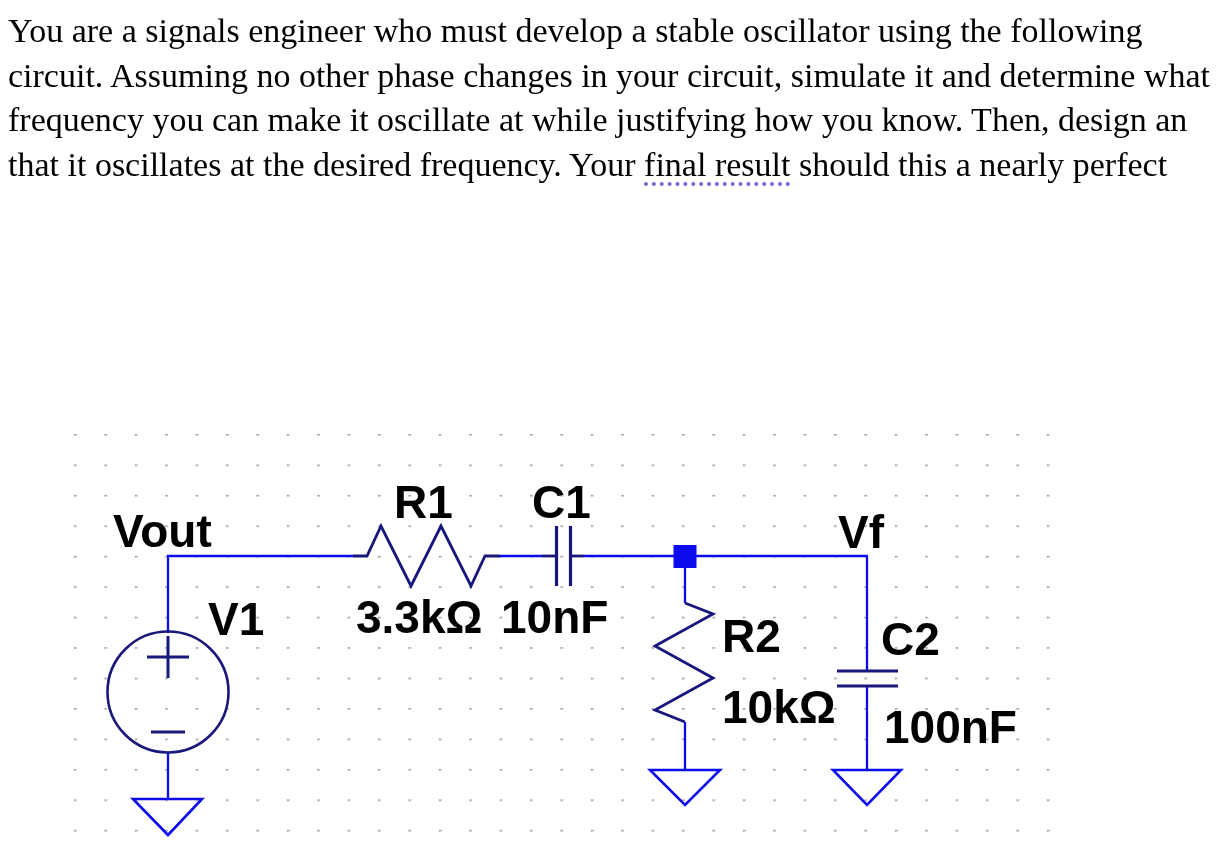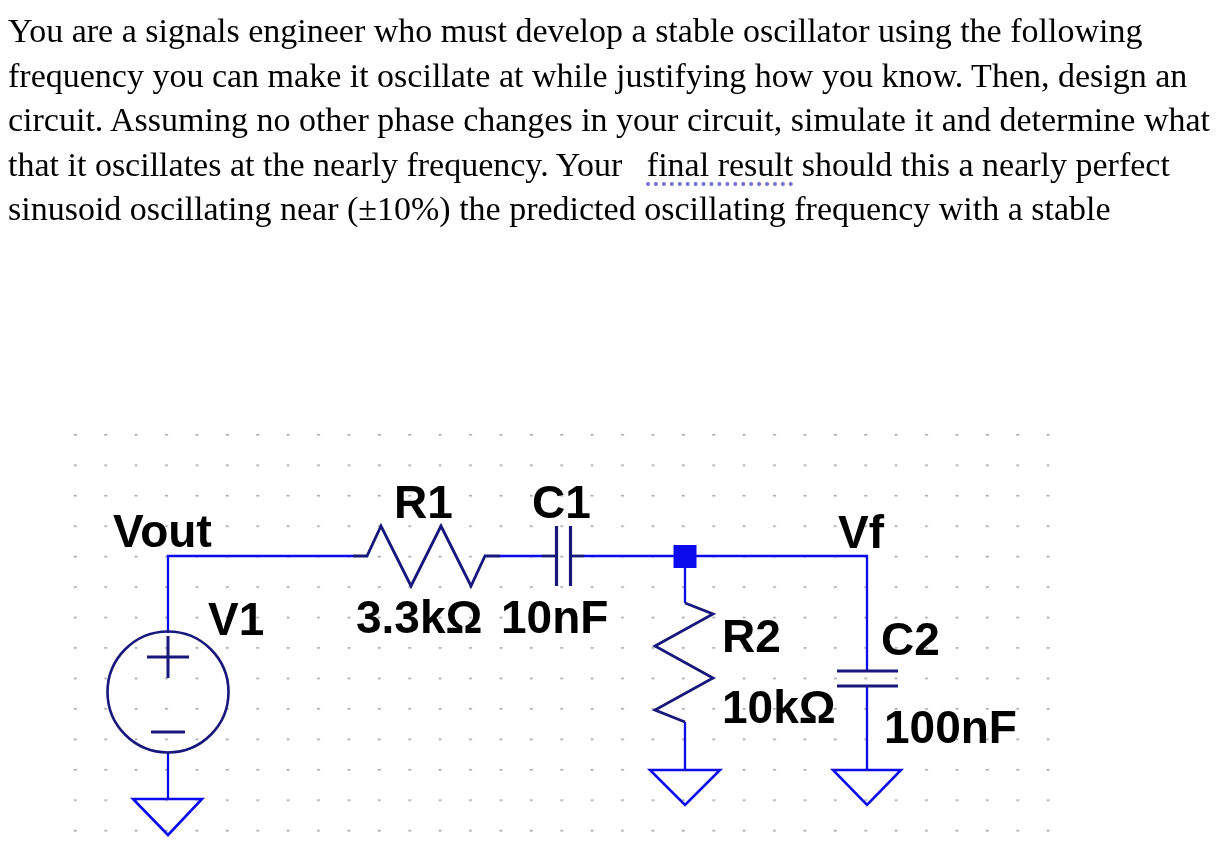--- a/index.html
+++ b/index.html
@@ -19,21 +19,20 @@
     font-size:34px;
     line-height:44.6px;
     height:44.6px;
     white-space:nowrap;
     color:#000;
   }
   .mark-dotted-blue{
     text-decoration:underline dotted #6f6fd8;
     text-decoration-thickness:3.5px;
     text-underline-offset:7px;
-    margin-left:16px;
   }
   .mark-wavy-red{
     text-decoration:underline wavy #e23a2e;
     text-decoration-thickness:1.6px;
     text-underline-offset:5px;
   }
   .schematic-svg{
     position:absolute;left:0;top:0;
   }
   .comp-label{
@@ -41,24 +40,23 @@
     font-weight:bold;
     font-size:46px;
     fill:#000000;
   }
 </style>
 </head>
 <body>
 
 <div class="question" id="question-lines">
     <div class="qline"><span>You are a signals engineer who must develop a stable oscillator using the following</span></div>
+    <div class="qline"><span>circuit. Assuming no other phase changes in your circuit, simulate it and determine what</span></div>
     <div class="qline"><span>frequency you can make it oscillate at while justifying how you know. Then, design an</span></div>
-    <div class="qline"><span>circuit. Assuming no other phase changes in your circuit, simulate it and determine what</span></div>
-    <div class="qline"><span>that it oscillates at the nearly frequency. Your </span><span class="mark-dotted-blue">final result</span><span> should this a nearly perfect</span></div>
-    <div class="qline"><span>sinusoid oscillating near (±10%) the predicted oscillating frequency with a stable</span></div>
+    <div class="qline"><span>that it oscillates at the desired frequency. Your </span><span class="mark-dotted-blue">final result</span><span> should this a nearly perfect</span></div>
   </div>
 
 <svg class="schematic-svg" width="1221" height="859" viewBox="0 0 1221 859" xmlns="http://www.w3.org/2000/svg">
 
   <defs>
     <pattern id="griddots" x="74" y="434" width="30.4" height="30.45" patternUnits="userSpaceOnUse">
       <rect x="0" y="0" width="2.6" height="1.6" fill="#8f8f8f" opacity="0.85"></rect>
     </pattern>
   </defs>
 

